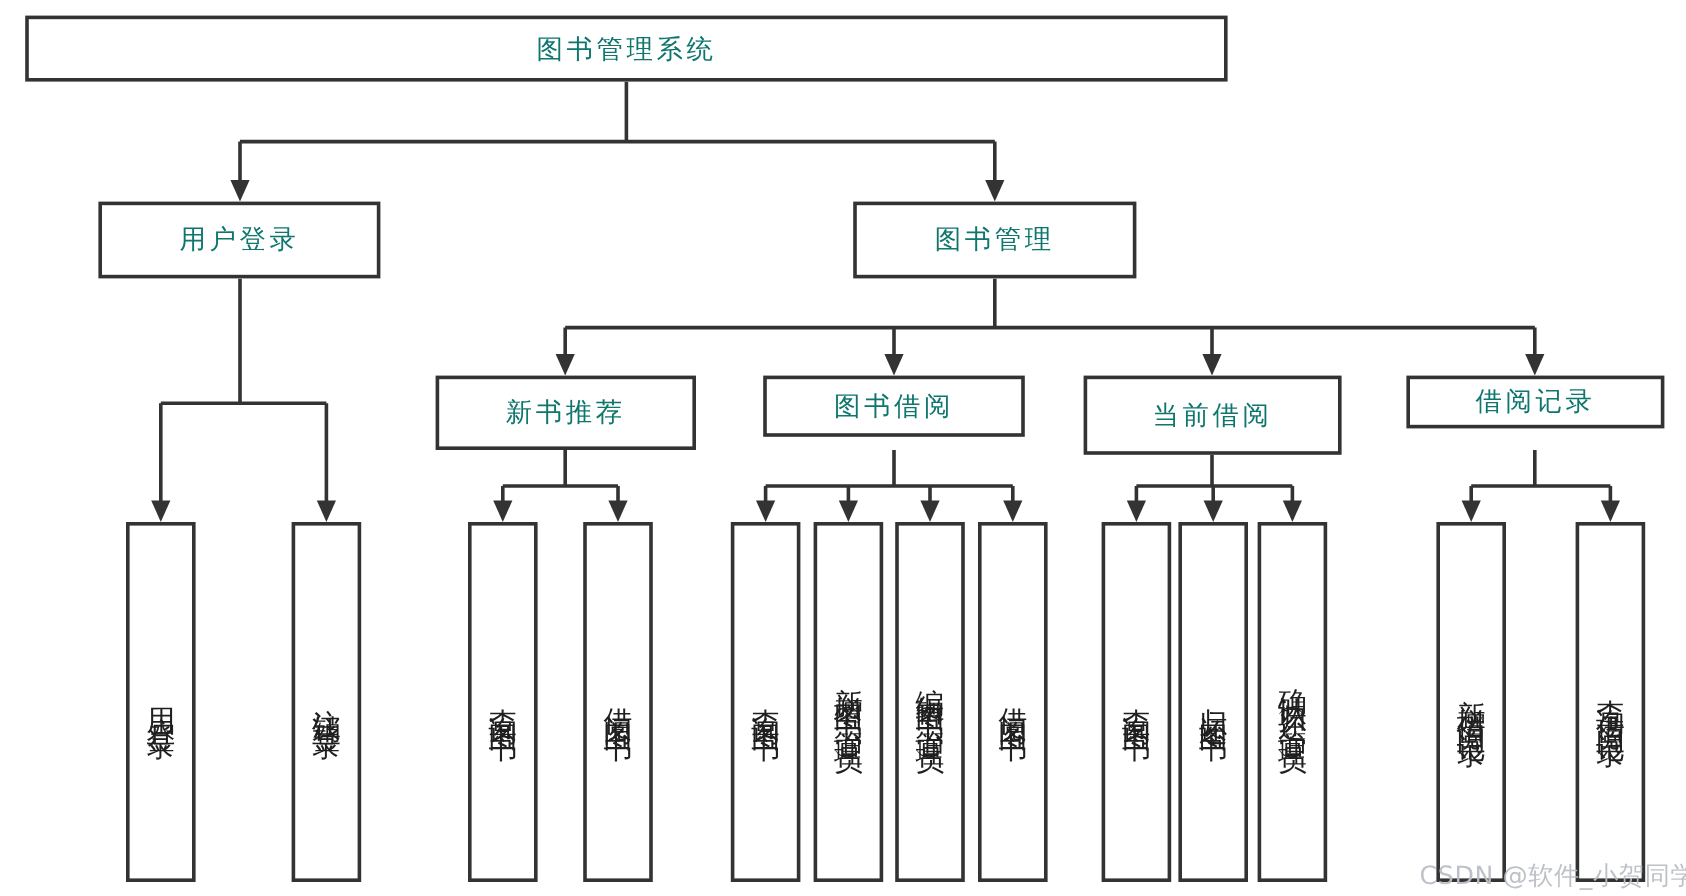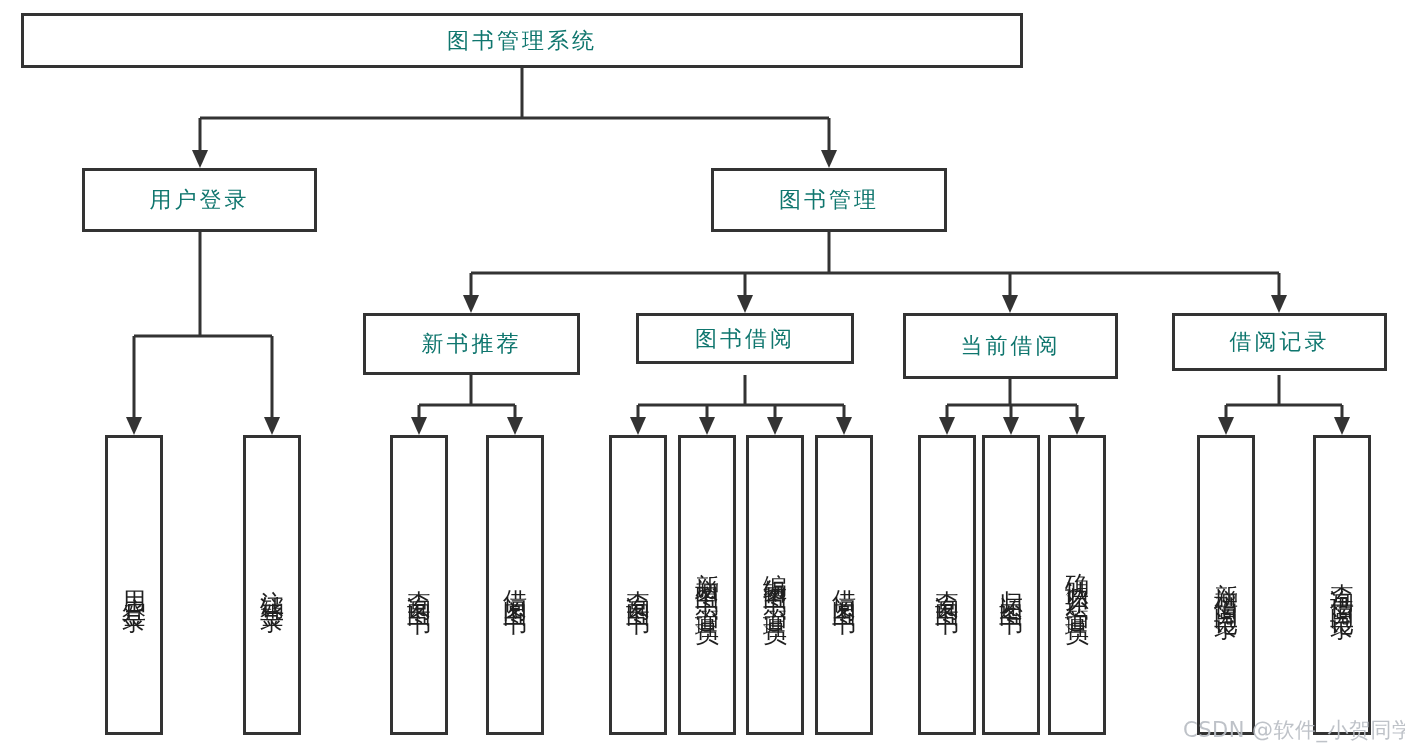--- a/index.html
+++ b/index.html
@@ -93,21 +93,21 @@
 
   <div class="node" style="left:363px;top:313px;width:217px;height:62px">
     <span>新书推荐</span>
   </div>
   <div class="node" style="left:636px;top:313px;width:218px;height:51px">
     <span>图书借阅</span>
   </div>
   <div class="node" style="left:903px;top:313px;width:215px;height:66px">
     <span>当前借阅</span>
   </div>
-  <div class="node" style="left:1172px;top:313px;width:215px;height:58px">
+  <div class="node" style="left:1172px;top:313px;width:215px;height:44px">
     <span>借阅记录</span>
   </div>
 
   <div class="vnode" style="left:105px;top:435px;width:58px;height:300px">
     <span>用户登录</span>
   </div>
   <div class="vnode" style="left:243px;top:435px;width:58px;height:300px">
     <span>注销登录</span>
   </div>
 

